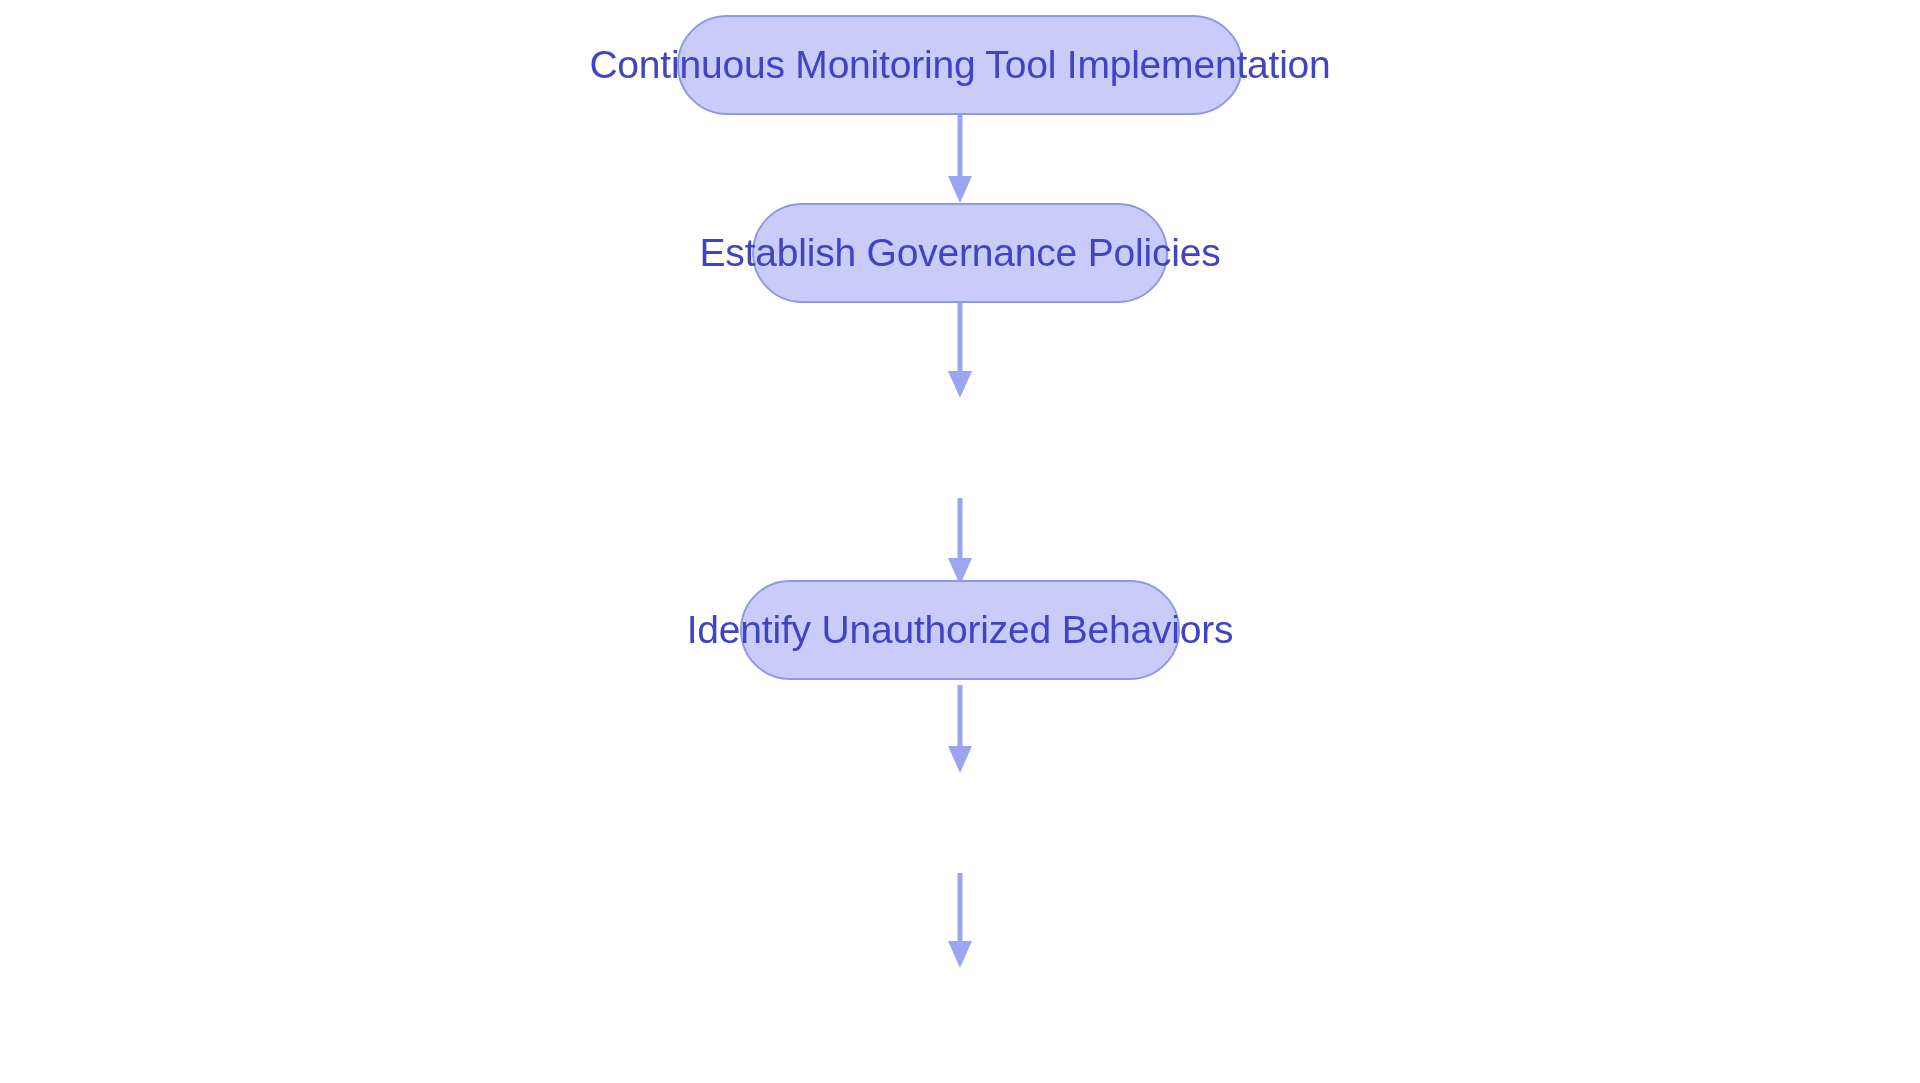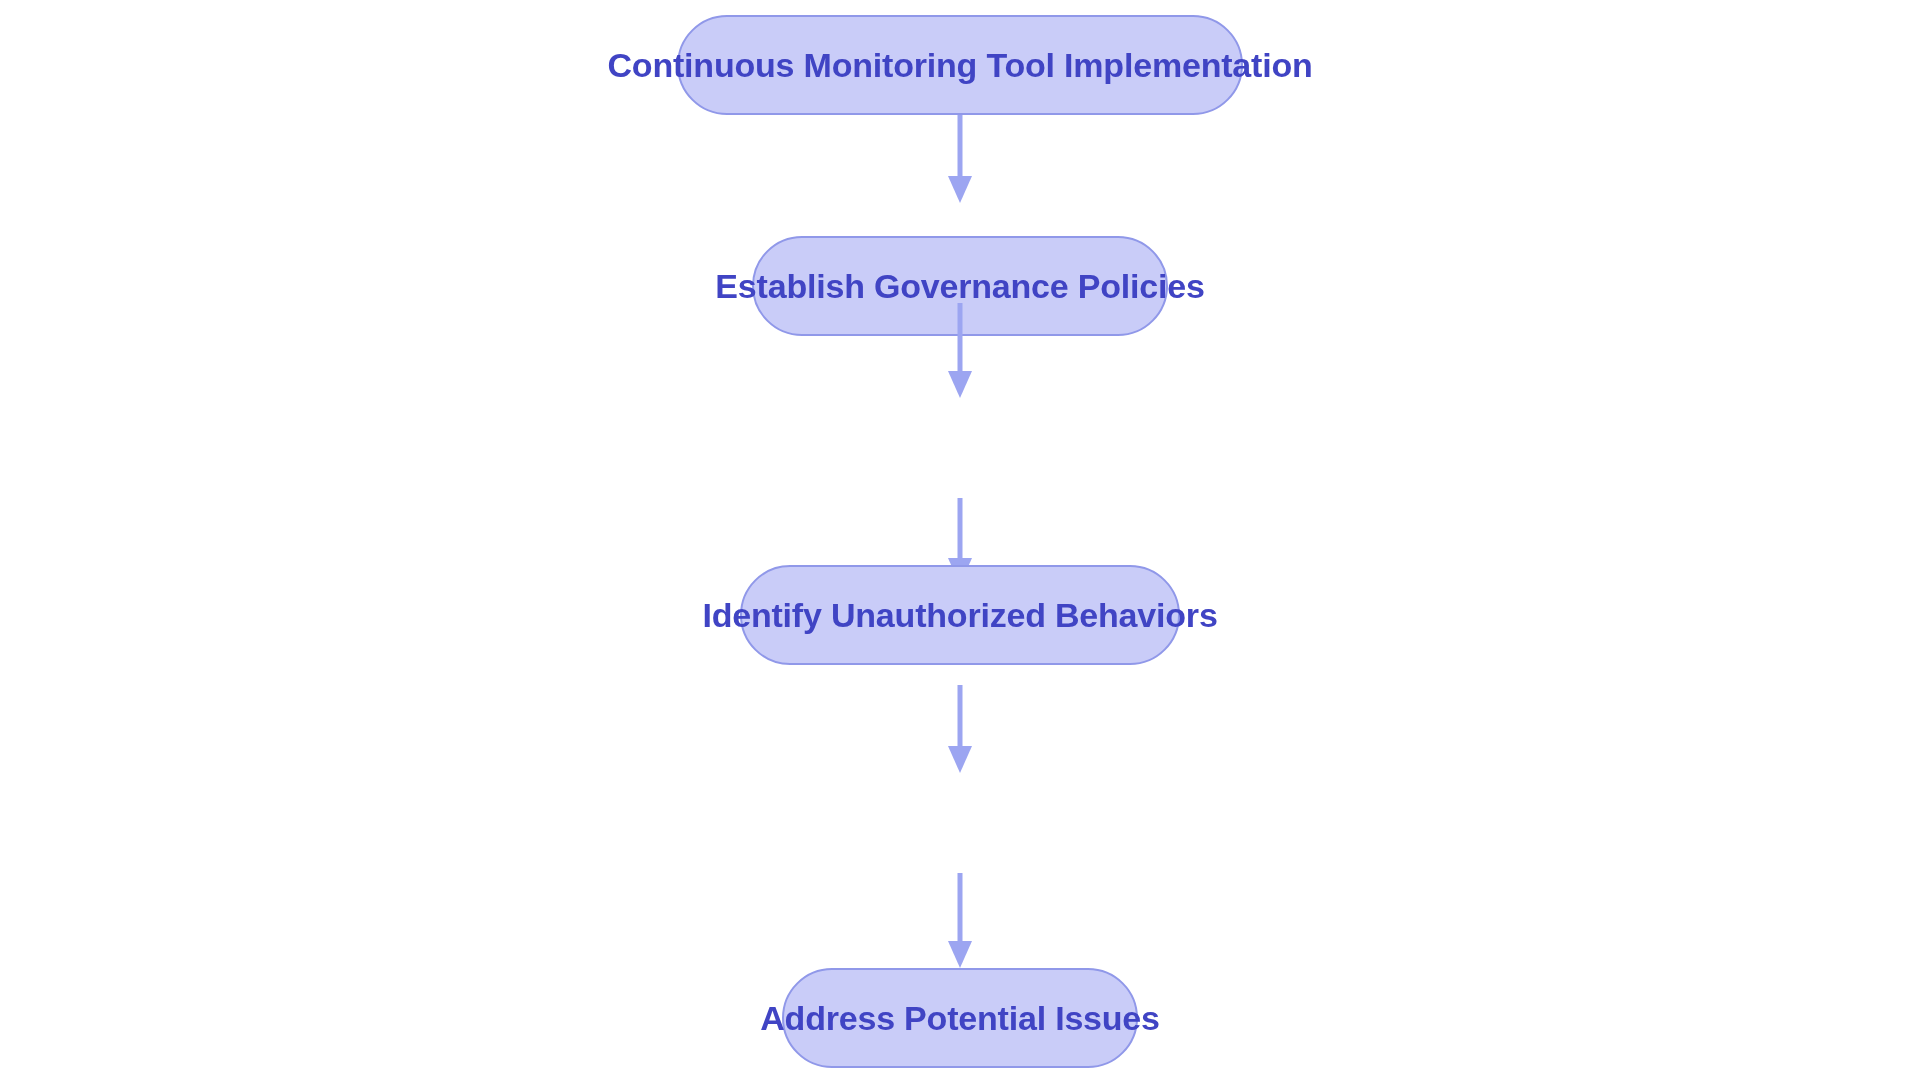--- a/index.html
+++ b/index.html
@@ -22,30 +22,29 @@
     height: 100px;
     border-radius: 50px;
     background: #c9ccf8;
     border: 2px solid #9098e9;
     box-sizing: border-box;
     display: flex;
     align-items: center;
     justify-content: center;
   }
   .node-label {
-    font-size: 34px;
+    font-size: 39px;
     letter-spacing: -0.2px;
     color: #4044c4;
     white-space: nowrap;
-    font-weight: bold;
   }
   #node-1 { top: 15px;  width: 566px; }
-  #node-2 { top: 203px; width: 416px; margin-top: 33px; }
+  #node-2 { top: 203px; width: 416px; }
   #node-3 { top: 398px; width: 306px; }
-  #node-4 { top: 565px; width: 440px; }
+  #node-4 { top: 580px; width: 440px; }
   #node-5 { top: 773px; width: 494px; }
   #node-6 { top: 968px; width: 356px; }
   .arrow {
     position: absolute;
     left: 50%;
     transform: translateX(-50%);
     width: 26px;
   }
   #arrow-1 { top: 115px; height: 88px; }
   #arrow-2 { top: 303px; height: 95px; }
@@ -110,17 +109,14 @@
     <div class="arrow-stem"></div>
     <div class="arrow-head"></div>
   </div>
 
 
   <div class="arrow" id="arrow-5">
     <div class="arrow-stem"></div>
     <div class="arrow-head"></div>
   </div>
 
-  <div class="node" id="node-6">
-    <span class="node-label">Address Potential Issues</span>
-  </div>
 
 </div>
 
 </body></html>

